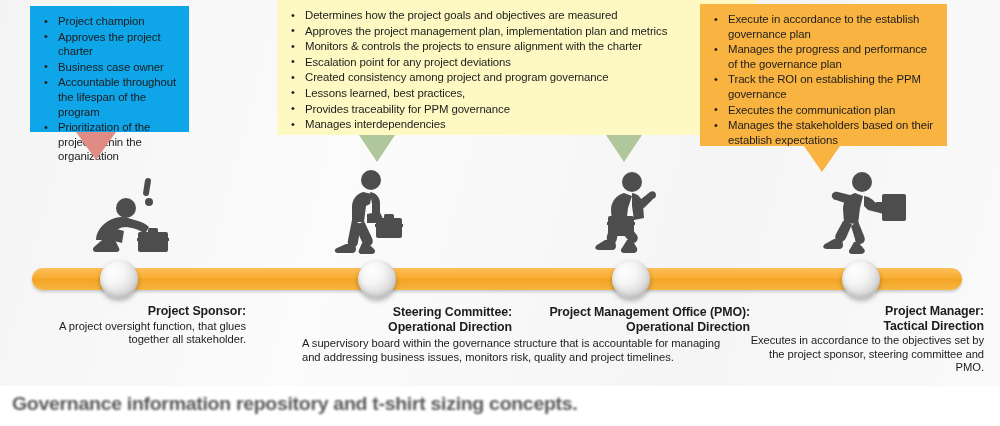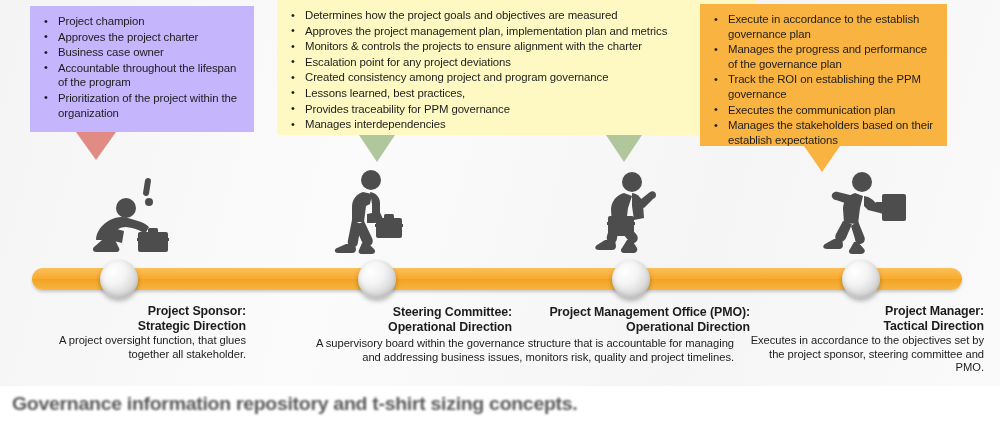--- a/index.html
+++ b/index.html
@@ -57,23 +57,23 @@
   }
   .tail {
     position: absolute;
     width: 0;
     height: 0;
   }
 
   .box-pink {
     left: 30px;
     top: 6px;
-    width: 224px;
+    width: 159px;
     height: 126px;
-    background: #c4b5fd;
+    background: #0ea5e9;
   }
   .box-pink .tail {
     left: 46px;
     top: 126px;
     border-left: 20px solid transparent;
     border-right: 20px solid transparent;
     border-top: 28px solid #e08b84;
   }
 
   .box-green {
@@ -173,21 +173,21 @@
 
   .lbl-1 { left: 28px;  top: 304px; width: 218px; }
   .lbl-2 { left: 300px; top: 305px; width: 212px; }
   .lbl-3 { left: 520px; top: 305px; width: 230px; }
   .lbl-4 { left: 740px; top: 304px; width: 244px; }
   .shared-desc {
     position: absolute;
     left: 302px;
     top: 337px;
     width: 432px;
-    text-align: right;
+    text-align: left;
     color: #1c1c1c;
     font-size: 11.2px;
     line-height: 13.8px;
     letter-spacing: -0.05px;
   }
 
   
   .caption-band {
     position: absolute;
     left: 0;
@@ -324,21 +324,20 @@
   </div>
 
   <div class="timeline-bar"></div>
   <div class="node node-1"></div>
   <div class="node node-2"></div>
   <div class="node node-3"></div>
   <div class="node node-4"></div>
 
   <div class="label-block lbl-1">
     <div class="label-title">Project Sponsor:</div>
-    <div class="label-title">Strategic Direction</div>
     <div class="label-desc">A project oversight function, that glues together all stakeholder.</div>
   </div>
 
   <div class="label-block lbl-2">
     <div class="label-title">Steering Committee:</div>
     <div class="label-title">Operational Direction</div>
   </div>
 
   <div class="label-block lbl-3">
     <div class="label-title">Project Management Office (PMO):</div>

